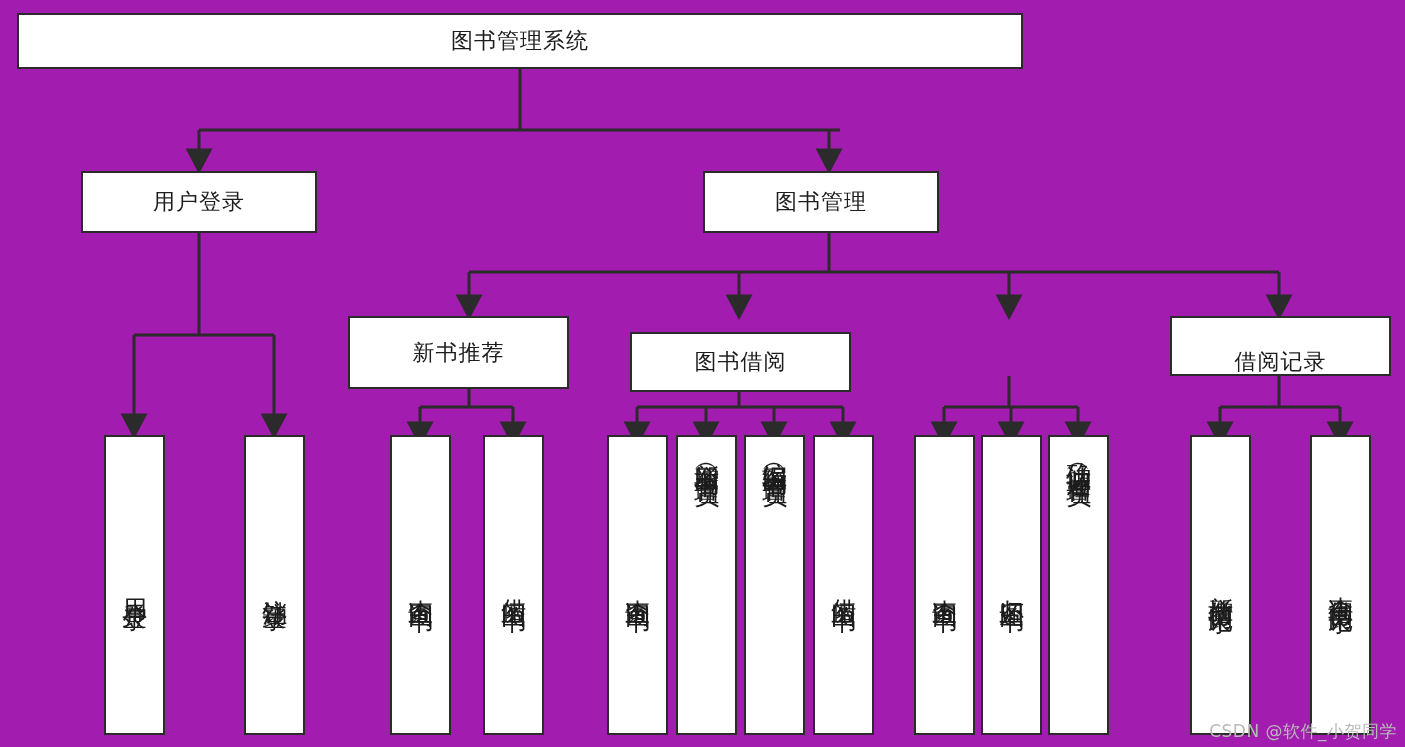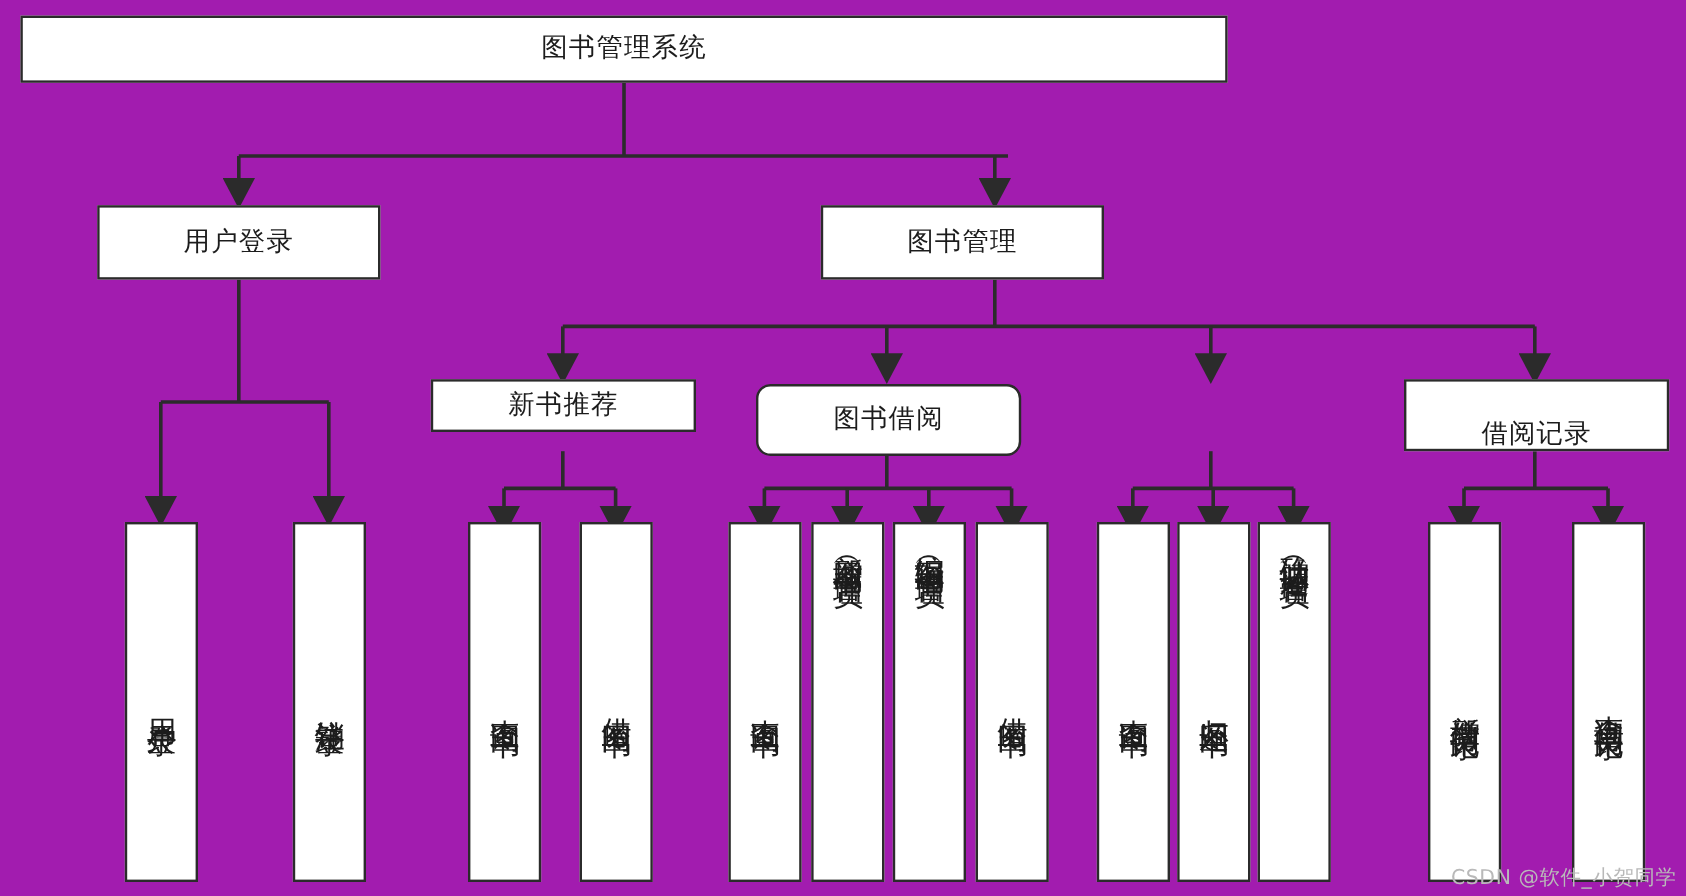--- a/index.html
+++ b/index.html
@@ -126,28 +126,28 @@
     </g>
   </svg>
 
   <div class="node horiz" style="left:17px;top:13px;width:1006px;height:56px;">
     <span class="lbl">图书管理系统</span>
   </div>
 
   <div class="node horiz" style="left:81px;top:171px;width:236px;height:62px;">
     <span class="lbl">用户登录</span>
   </div>
-  <div class="node horiz" style="left:684px;top:171px;width:236px;height:62px;">
+  <div class="node horiz" style="left:703px;top:171px;width:236px;height:62px;">
     <span class="lbl">图书管理</span>
   </div>
 
-  <div class="node horiz" style="left:359px;top:316px;width:221px;height:44px;">
+  <div class="node horiz" style="left:348px;top:316px;width:221px;height:73px;">
     <span class="lbl">新书推荐</span>
   </div>
-  <div class="node horiz" style="left:630px;top:320px;width:221px;height:60px;border-radius:12px;">
+  <div class="node horiz" style="left:630px;top:332px;width:221px;height:60px;">
     <span class="lbl">图书借阅</span>
   </div>
   <div class="node horiz" style="left:1170px;top:316px;width:221px;height:60px;align-items:flex-end;">
     <span class="lbl">借阅记录</span>
   </div>
 
   <div class="node vert center" style="left:104px;top:435px;width:61px;height:300px;">
     <span class="lbl">用户登录</span>
   </div>
   <div class="node vert center" style="left:244px;top:435px;width:61px;height:300px;">

